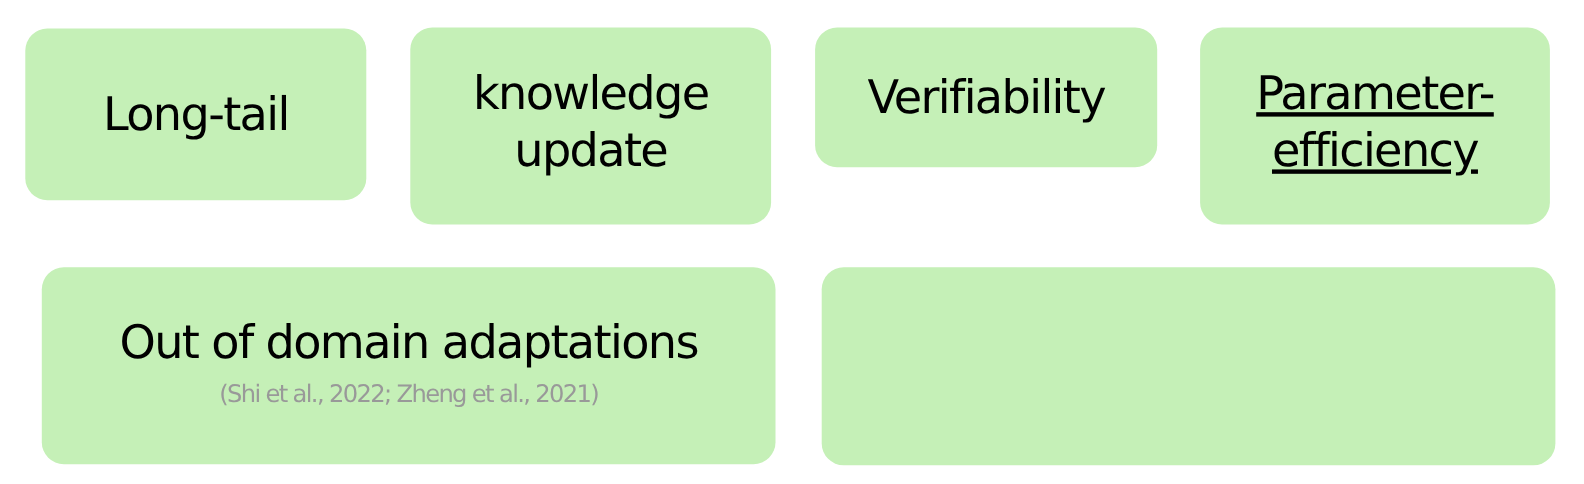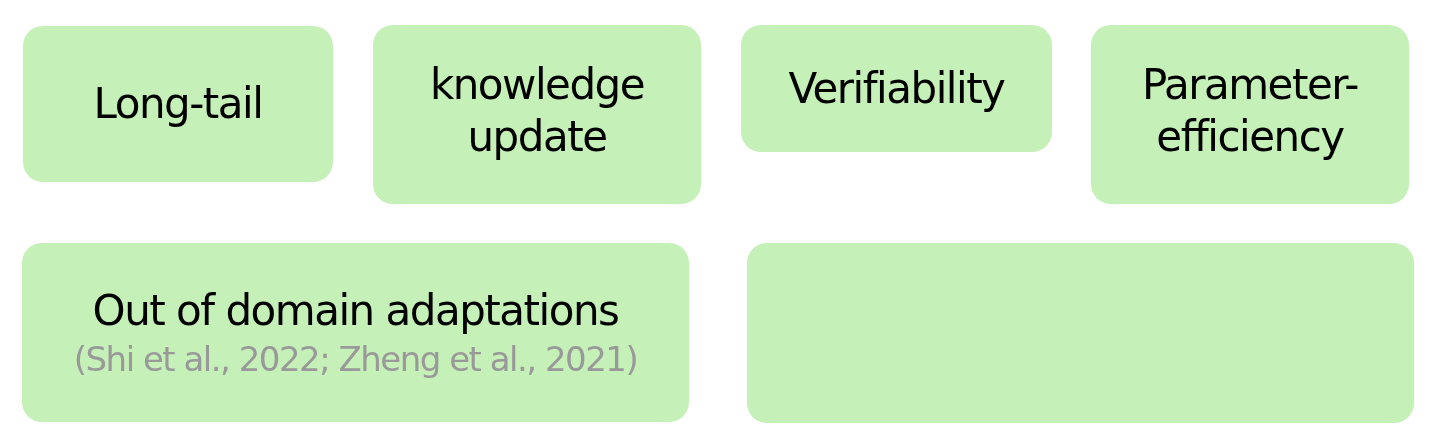--- a/index.html
+++ b/index.html
@@ -27,31 +27,31 @@
     }
     .title {
       color: #000000;
       font-size: 42px;
       line-height: 52px;
       letter-spacing: -1.5px;
       white-space: pre-line;
     }
     .cite {
       color: #999999;
-      font-size: 34px;
+      font-size: 22px;
       line-height: 44px;
       letter-spacing: -1.5px;
       margin-top: 0;
       white-space: nowrap;
     }
     #b1 { left: 23px;  top: 26px;  width: 310px; height: 156px; text-align: center; }
     #b2 { left: 373px; top: 25px;  width: 328px; height: 179px; text-align: center; }
     #b3 { left: 741px; top: 25px;  width: 311px; height: 127px; }
-    #b4 { left: 1091px; top: 25px; width: 318px; height: 179px; }
-    #b5 { left: 22px;  top: 243px; width: 667px; height: 179px; }
+    #b4 { left: 1091px; top: 25px; width: 318px; height: 179px; text-decoration: underline; }
+    #b5 { left: 38px;  top: 243px; width: 667px; height: 179px; }
     #b6 { left: 747px; top: 243px; width: 667px; height: 180px; }
     #b2 .title, #b4 .title { margin-top: -8px; }
   </style>
 </head>
 <body>
 
 <div class="box" id="b1">
   <div class="title">Long-tail</div>
 </div>
 

